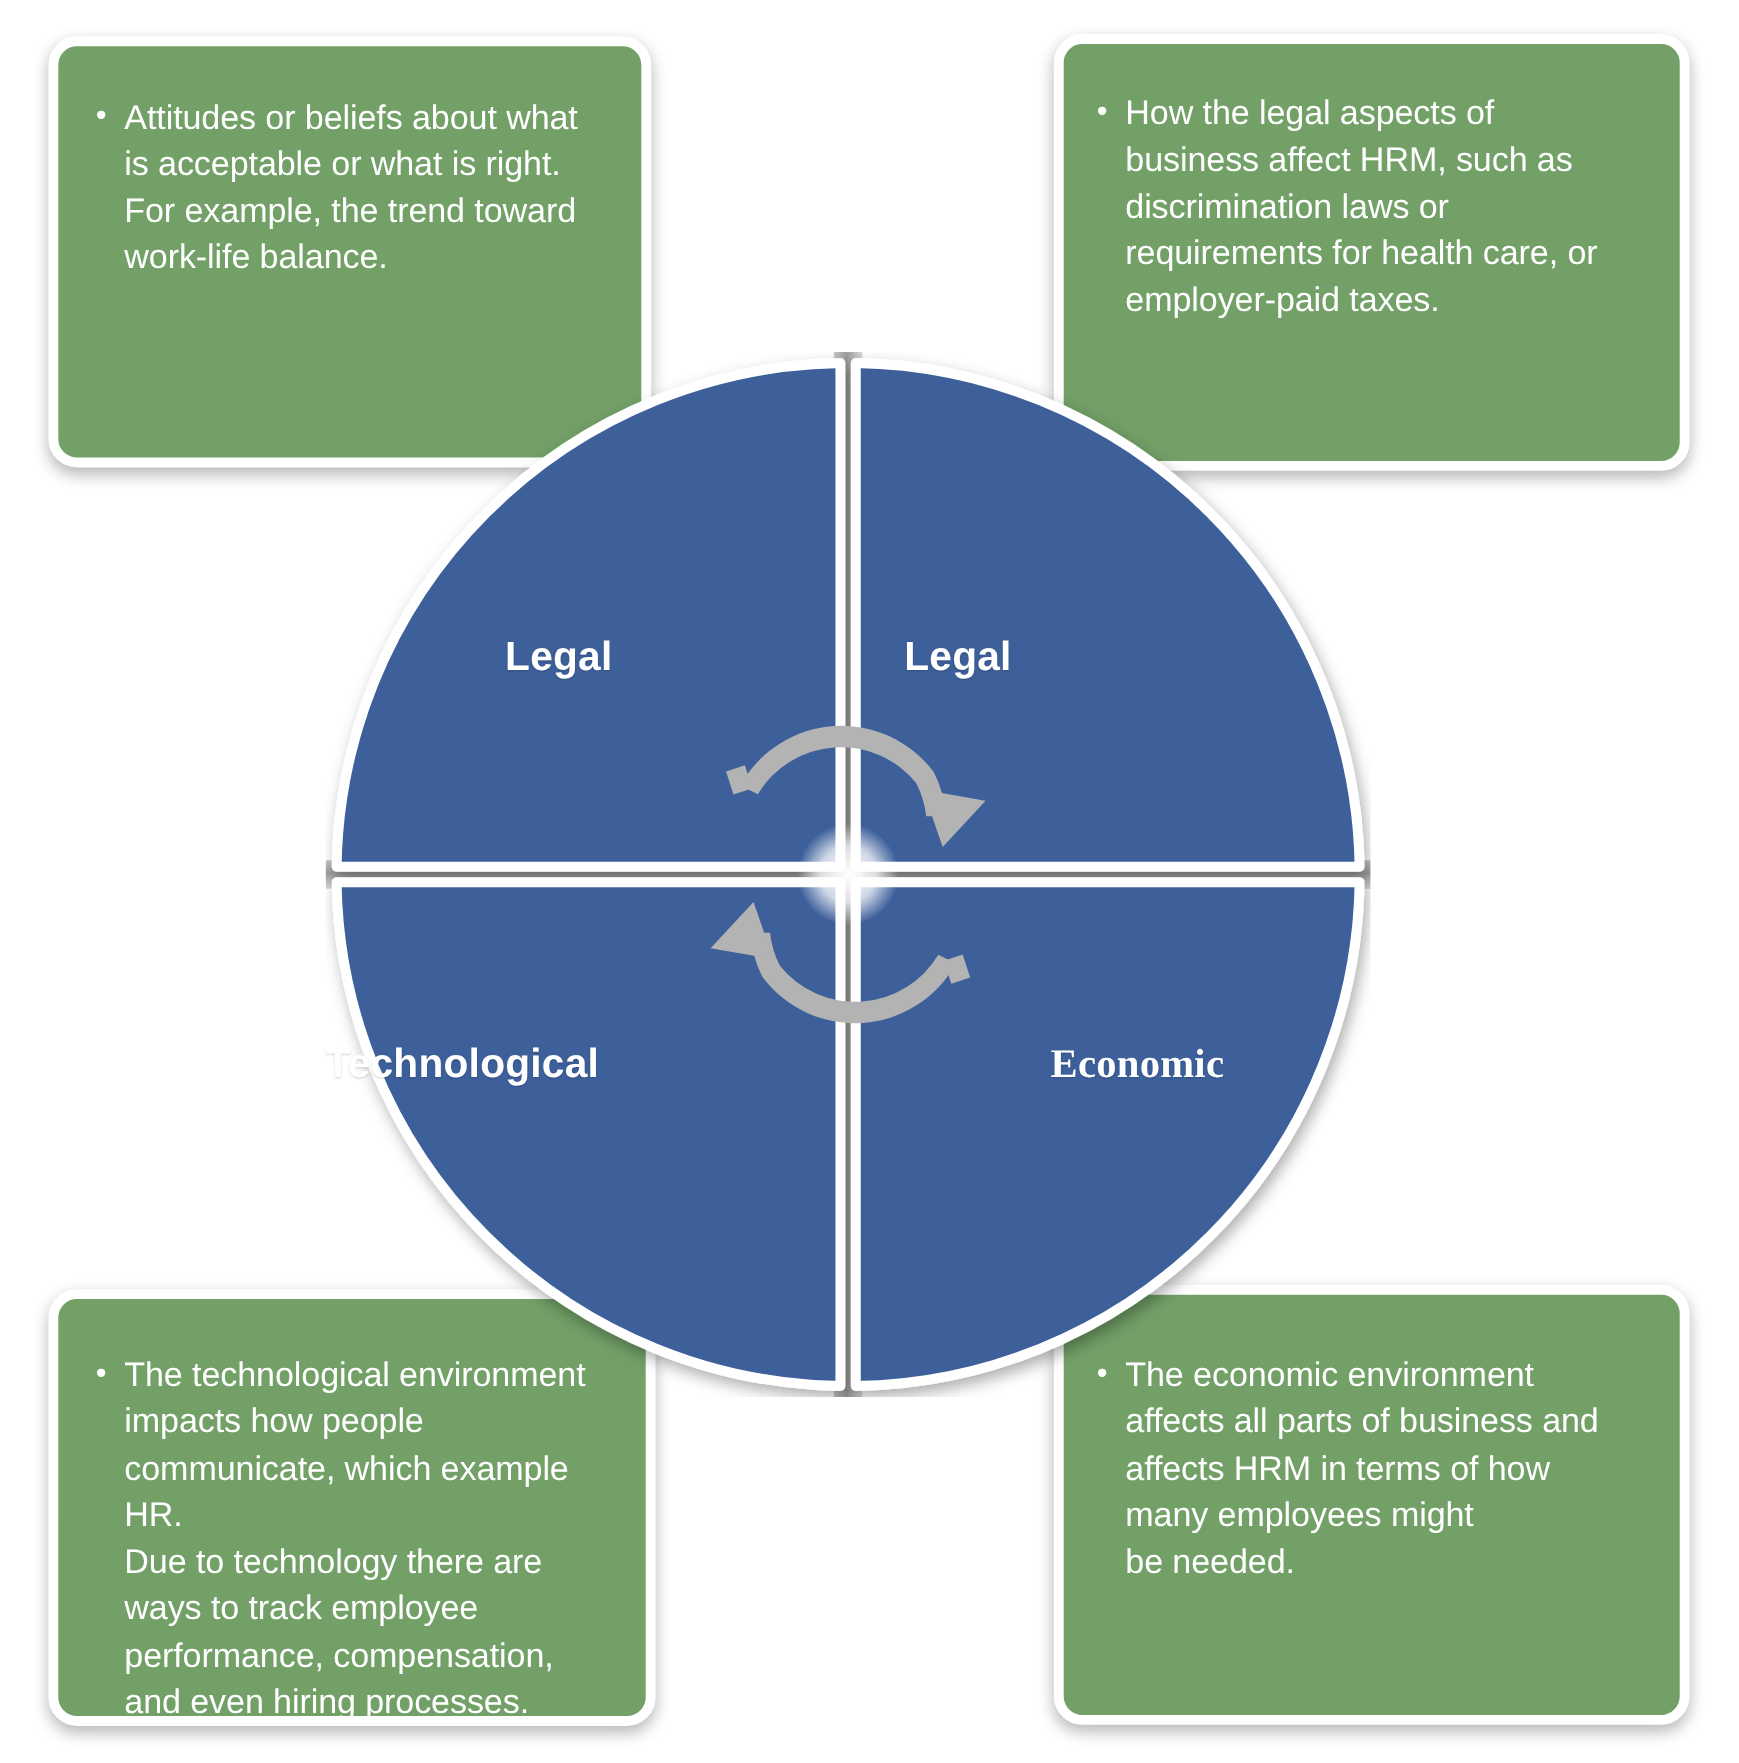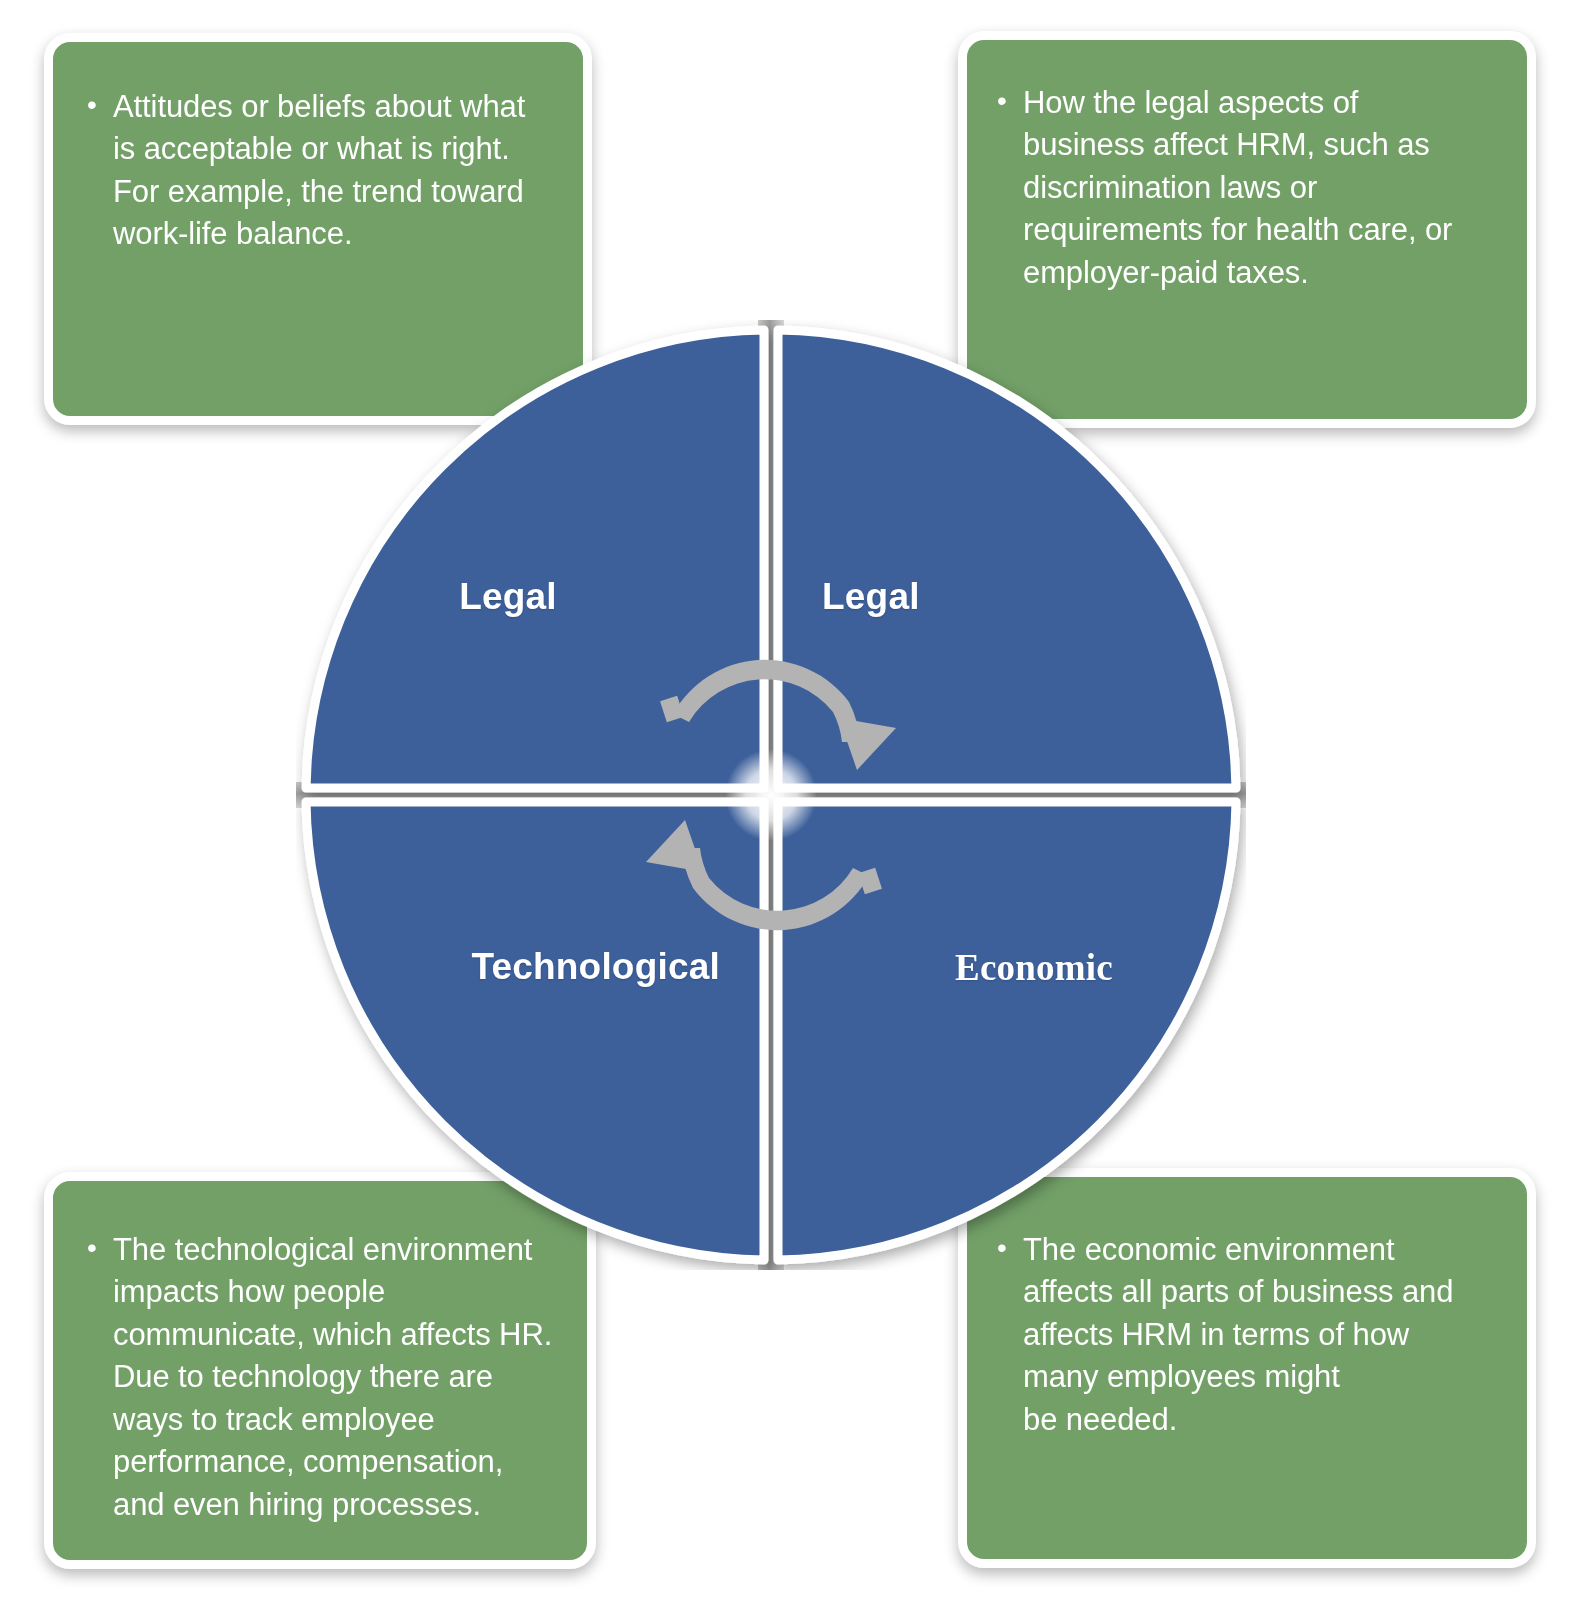--- a/index.html
+++ b/index.html
@@ -77,21 +77,21 @@
     font-weight: bold;
     font-size: 37px;
     letter-spacing: 0.2px;
     white-space: nowrap;
     text-shadow: 0 1px 2px rgba(0,0,0,0.18);
     z-index: 8;
     pointer-events: none;
   }
   #label-social        { left: 296px; top: 576px; width: 424px; text-align: center; }
   #label-legal         { left: 822px; top: 576px; width: 424px; text-align: left; }
-  #label-technological { left: 296px; top: 946px; width: 424px; text-align: right; }
+  #label-technological { left: 296px; top: 946px; width: 424px; text-align: left; }
   #label-economic      { left: 822px; top: 946px; width: 424px; text-align: center; font-family: Liberation Serif, serif; }
 </style>
 </head>
 <body>
 
 <div id="stage">
 
   <div class="callout" id="box-social">
     <div class="callout-inner">
       <div class="bullet-row">
@@ -116,21 +116,21 @@
       </div>
     </div>
   </div>
 
   <div class="callout" id="box-tech">
     <div class="callout-inner">
       <div class="bullet-row">
         <span class="bullet-dot">•</span>
         <span class="bullet-text">The technological environment
 impacts how people
-communicate, which affects HR.
+communicate, which example HR.
 Due to technology there are
 ways to track employee
 performance, compensation,
 and even hiring processes.</span>
       </div>
     </div>
   </div>
 
   <div class="callout" id="box-economic">
     <div class="callout-inner">

